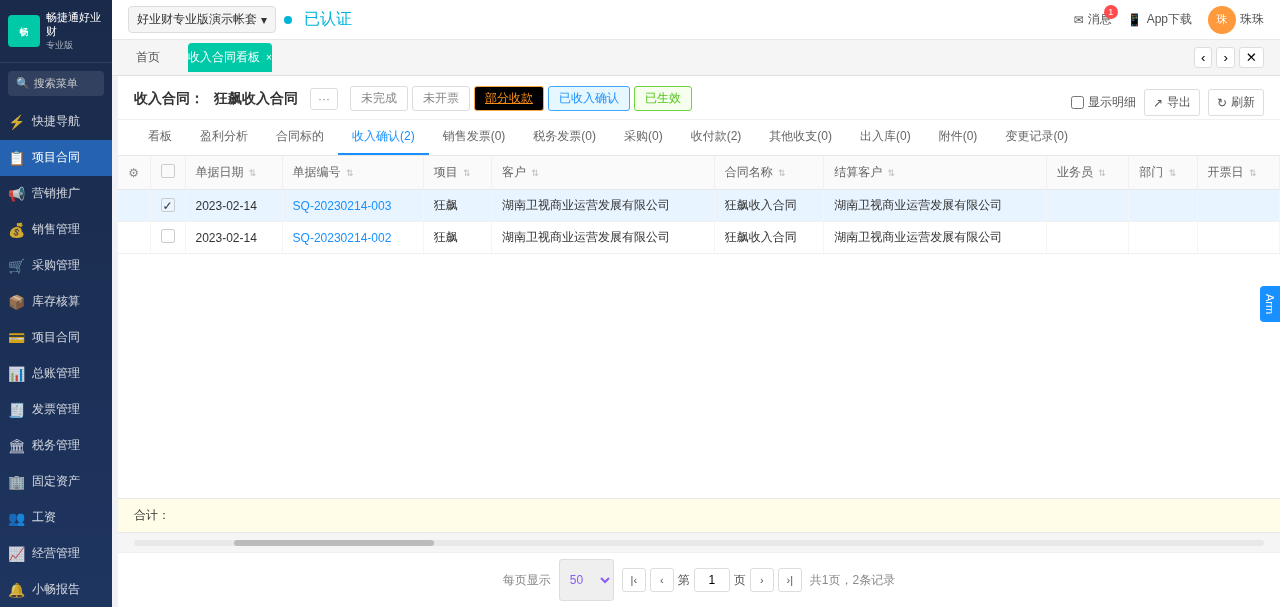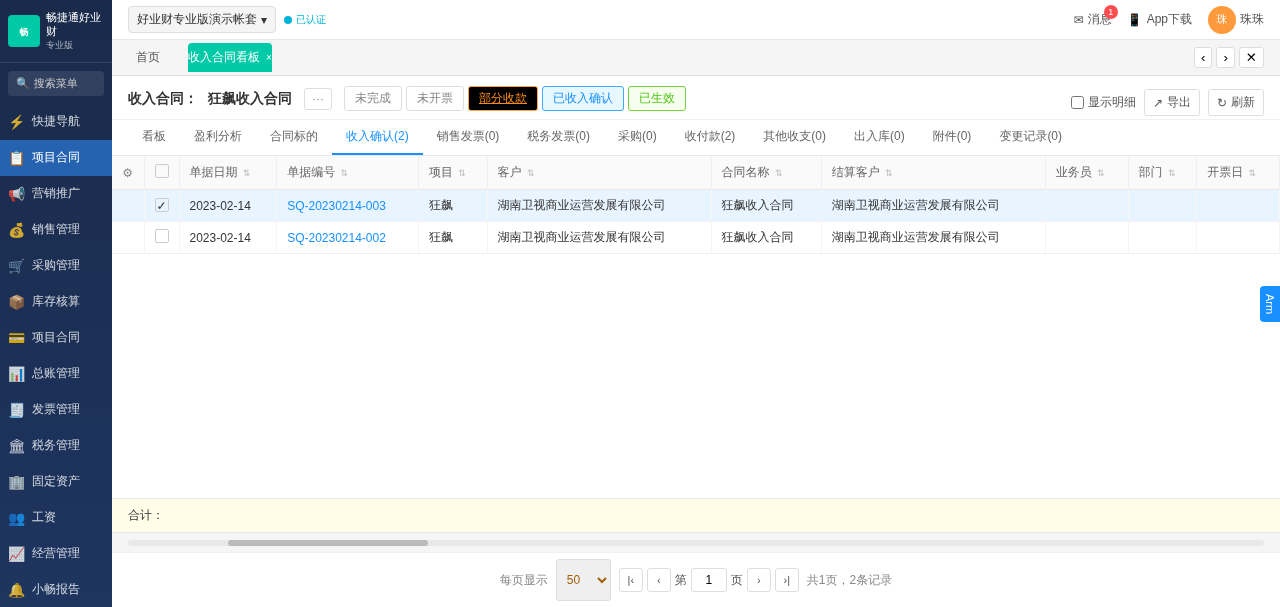--- a/index.html
+++ b/index.html
@@ -17,35 +17,35 @@
     .sidebar-nav-item.active { background: #2563b0; color: #fff; }
     .sidebar-nav-item .nav-icon { width: 18px; height: 18px; display: flex; align-items: center; justify-content: center; font-size: 14px; flex-shrink: 0; }
 
     
     .main { flex: 1; display: flex; flex-direction: column; overflow: hidden; }
 
     
     .topbar { background: #fff; border-bottom: 1px solid #e8e8e8; padding: 0 16px; height: 40px; display: flex; align-items: center; justify-content: space-between; flex-shrink: 0; }
     .topbar-left { display: flex; align-items: center; gap: 8px; }
     .company-selector { display: flex; align-items: center; gap: 4px; background: #f5f5f5; border: 1px solid #ddd; border-radius: 4px; padding: 4px 8px; cursor: pointer; font-size: 12px; max-width: 220px; }
-    .certified-badge { display: flex; align-items: center; gap: 4px; color: #00b4d8; font-size: 10px; }
+    .certified-badge { display: flex; align-items: center; gap: 12px; color: #00b4d8; font-size: 16px; }
     .cert-dot { width: 8px; height: 8px; background: #00b4d8; border-radius: 50%; }
     .topbar-right { display: flex; align-items: center; gap: 16px; }
     .topbar-action { display: flex; align-items: center; gap: 4px; cursor: pointer; font-size: 12px; color: #555; position: relative; }
     .badge { position: absolute; top: -6px; right: -6px; background: #ff4d4f; color: white; border-radius: 8px; padding: 0 4px; font-size: 9px; min-width: 14px; height: 14px; display: flex; align-items: center; justify-content: center; }
     .avatar { width: 28px; height: 28px; background: #ff9a3c; border-radius: 50%; display: flex; align-items: center; justify-content: center; color: white; font-size: 11px; }
 
     
     .tab-bar { background: #f5f5f5; border-bottom: 1px solid #e0e0e0; padding: 0 16px; height: 36px; display: flex; align-items: center; gap: 20px; flex-shrink: 0; }
     .home-tab { font-size: 12px; color: #555; padding: 0 8px; cursor: pointer; }
     .page-tab { background: #00c9a7; color: #fff; border-radius: 4px 4px 0 0; padding: 6px 0; font-size: 12px; display: flex; align-items: center; gap: 6px; cursor: pointer; }
     .page-tab .close-btn { font-size: 10px; cursor: pointer; }
 
     
-    .content { flex: 1; overflow: hidden; background: #f5f7fa; display: flex; flex-direction: column; }
+    .content { flex: 1; overflow: hidden; background: #f5f7fa; display: flex; flex-direction: column; margin-left: 6px; }
     .content-inner { flex: 1; overflow: hidden; background: #fff; margin: 0; display: flex; flex-direction: column; }
 
     
     .contract-header { padding: 10px 16px 0; display: flex; align-items: center; justify-content: space-between; border-bottom: 1px solid #f0f0f0; flex-shrink: 0; }
     .contract-title { display: flex; align-items: center; gap: 10px; font-size: 14px; font-weight: bold; }
     .more-btn { width: 28px; height: 22px; border: 1px solid #ddd; border-radius: 3px; display: flex; align-items: center; justify-content: center; cursor: pointer; font-size: 12px; color: #888; }
     .status-buttons { display: flex; gap: 4px; align-items: center; }
     .status-btn { padding: 3px 10px; border-radius: 3px; font-size: 12px; border: 1px solid #ddd; cursor: pointer; background: #fff; color: #888; }
     .status-btn.active-orange { background: #000000; border-color: #ffa940; color: #fa8c16; text-decoration: underline; }
     .status-btn.active-blue { background: #e6f7ff; border-color: #40a9ff; color: #1890ff; }
@@ -76,21 +76,21 @@
     .total-row { padding: 8px 16px; background: #fffde7; border-top: 1px solid #e8e8e8; font-size: 12px; display: flex; align-items: center; flex-shrink: 0; }
 
     
     .scroll-bar-area { height: 20px; background: #f5f5f5; border-top: 1px solid #e8e8e8; display: flex; align-items: center; padding: 0 16px; flex-shrink: 0; }
     .scroll-track { flex: 1; background: #e8e8e8; height: 6px; border-radius: 3px; position: relative; }
     .scroll-thumb { width: 200px; height: 6px; background: #bbb; border-radius: 3px; position: absolute; left: 100px; }
 
     
     .pagination { padding: 6px 16px; background: #fff; border-top: 1px solid #f0f0f0; display: flex; align-items: center; justify-content: center; gap: 8px; flex-shrink: 0; font-size: 12px; color: #555; }
     .pagination-label { color: #888; }
-    .page-size-select { border: 1px solid #ddd; border-radius: 3px; padding: 12px 6px; font-size: 12px; color: #a16207; }
+    .page-size-select { border: 1px solid #ddd; border-radius: 3px; padding: 12px 6px; font-size: 12px; color: #8b5cf6; }
     .page-nav { display: flex; align-items: center; gap: 4px; }
     .page-nav-btn { width: 24px; height: 24px; border: 1px solid #ddd; border-radius: 3px; background: #fff; cursor: pointer; display: flex; align-items: center; justify-content: center; color: #555; font-size: 11px; }
     .page-nav-btn:disabled { color: #ccc; cursor: default; }
     .page-input { width: 36px; height: 24px; border: 1px solid #ddd; border-radius: 3px; text-align: center; font-size: 12px; }
     .total-info { color: #888; }
     .sticky-tab { background: #1890ff; color: white; writing-mode: vertical-rl; padding: 8px 4px; cursor: pointer; font-size: 11px; border-radius: 4px 0 0 4px; }
 
     .checkbox { width: 14px; height: 14px; border: 1px solid #ccc; border-radius: 2px; display: inline-block; cursor: pointer; }
   </style>
 </head>

